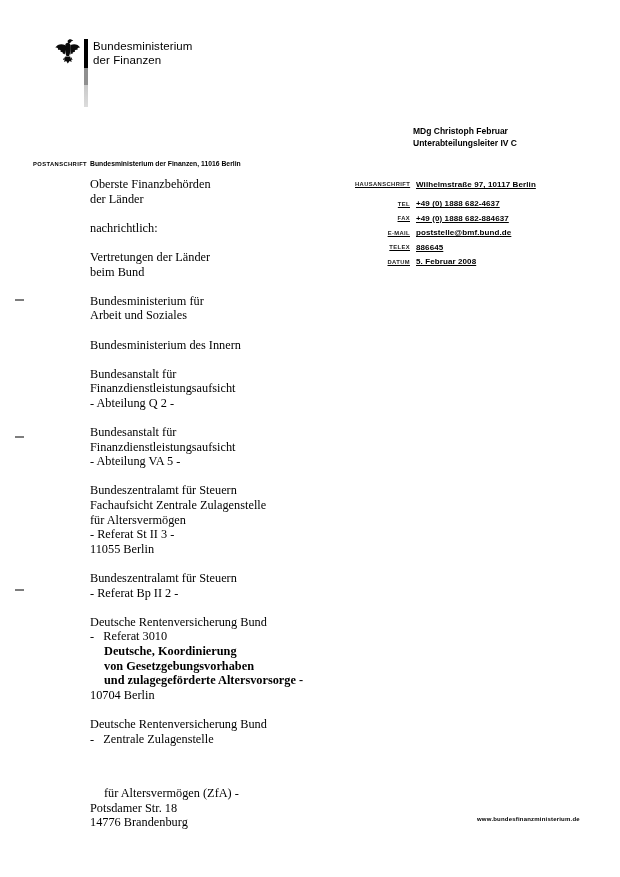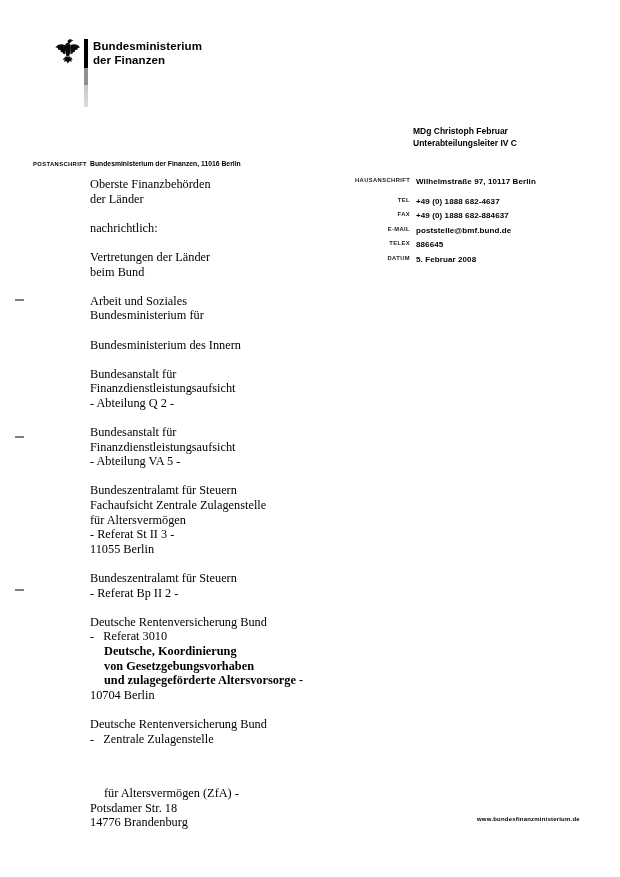--- a/index.html
+++ b/index.html
@@ -29,21 +29,21 @@
     background: linear-gradient(to bottom,
       #000000 0%, #000000 42%,
       #8f8f8f 42%, #8f8f8f 68%,
       #c9c9c9 68%, #dcdcdc 100%);
   }
   .logo-text {
     position: absolute;
     left: 93px;
     top: 40px;
     font-family: "Liberation Sans", sans-serif;
-    font-weight: bold;
+    font-weight: normal;
     font-size: 11.5px;
     line-height: 13.5px;
     letter-spacing: 0.1px;
   }
 
   
   .officer {
     position: absolute;
     left: 413px;
     top: 126px;
@@ -93,22 +93,23 @@
   
   .contact {
     position: absolute;
     left: 355px;
     top: 177px;
     width: 250px;
     font-family: "Liberation Sans", sans-serif;
   }
   .crow {
     display: flex;
-    align-items: flex-start;
+    align-items: center;
     height: 14.5px;
+    text-decoration: underline;
   }
   .crow.ln-gap { margin-bottom: 5px; }
   .clabel {
     width: 55px;
     text-align: right;
     font-size: 5.8px;
     font-weight: bold;
     letter-spacing: 0.4px;
     color: #1a1a1a;
     flex: 0 0 auto;
@@ -187,23 +188,23 @@
       <div class="rline ln-underline">nachrichtlich:</div>
 
       <div class="rline ln-blank"></div>
 
       <div class="rline">Vertretungen der Länder</div>
 
       <div class="rline">beim Bund</div>
 
       <div class="rline ln-blank"></div>
 
+      <div class="rline">Bundesministerium für</div>
+
       <div class="rline">Arbeit und Soziales</div>
-
-      <div class="rline">Bundesministerium für</div>
 
       <div class="rline ln-blank"></div>
 
       <div class="rline">Bundesministerium des Innern</div>
 
       <div class="rline ln-blank"></div>
 
       <div class="rline">Bundesanstalt für</div>
 
       <div class="rline">Finanzdienstleistungsaufsicht</div>

